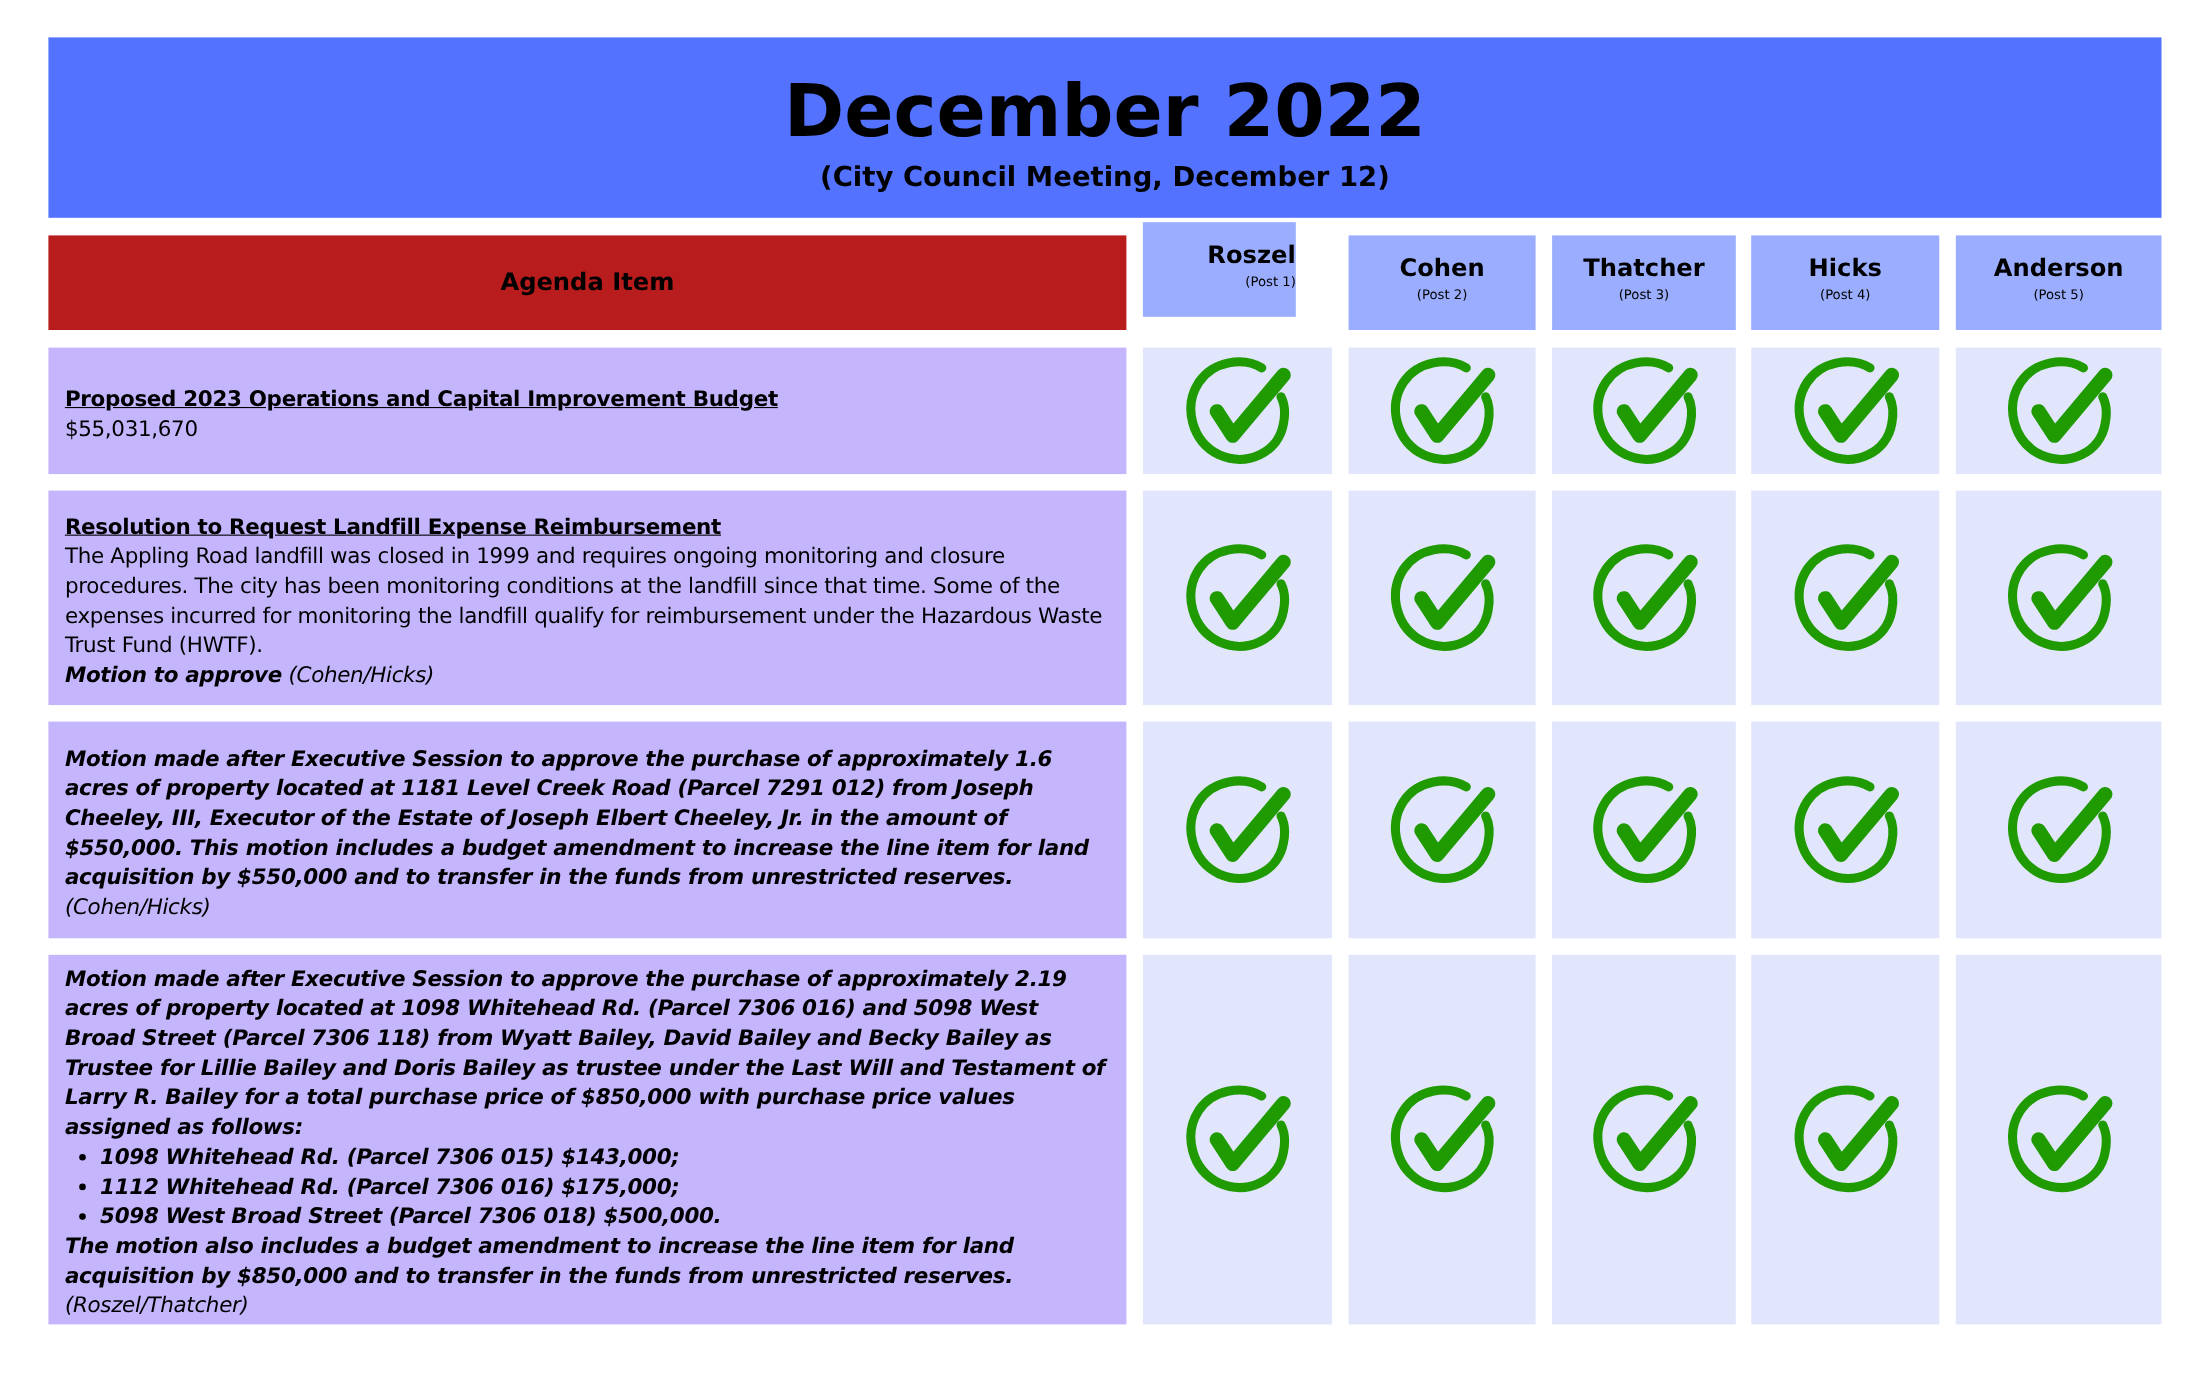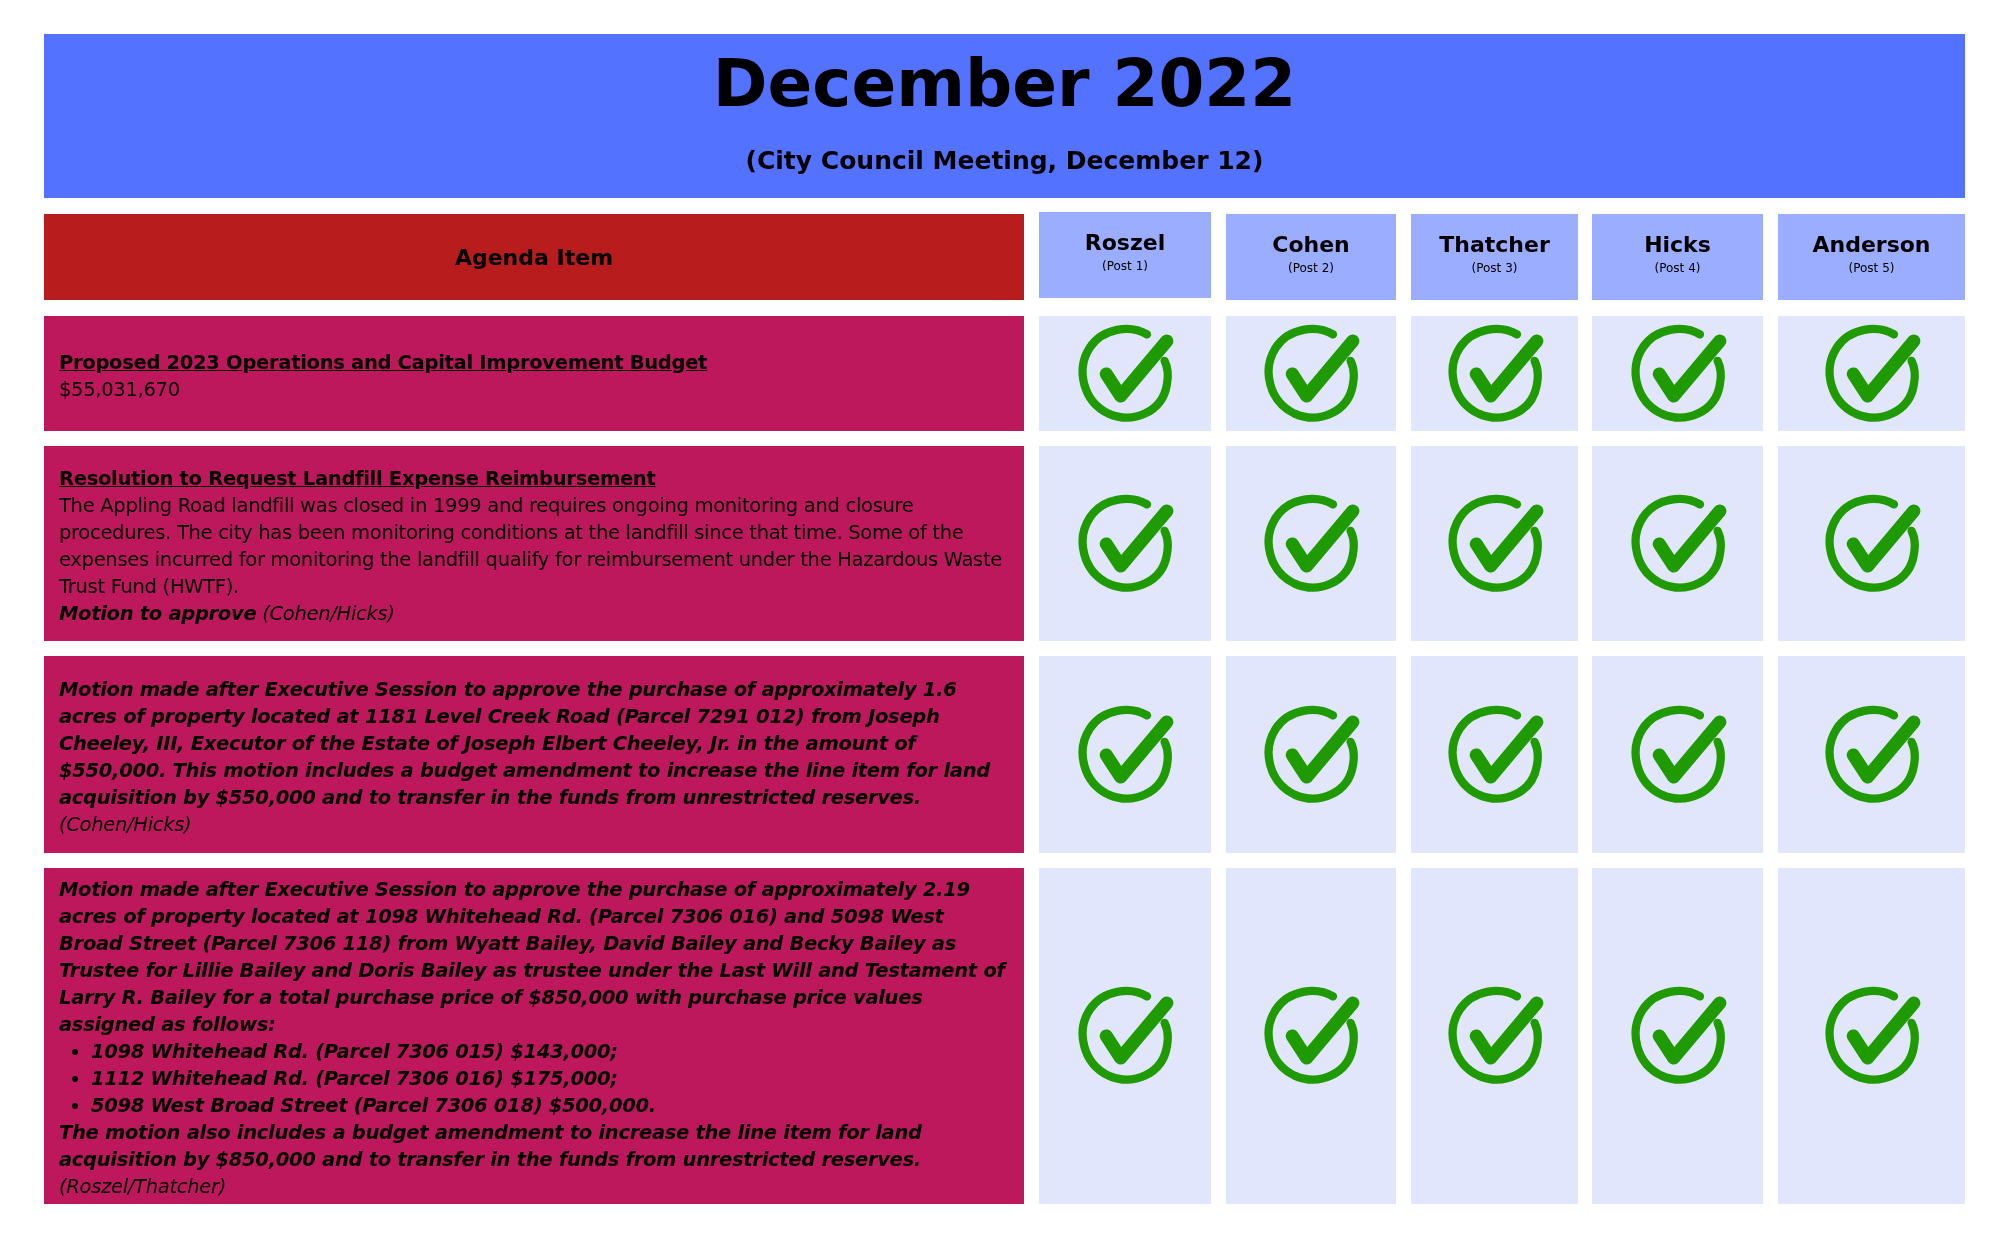--- a/index.html
+++ b/index.html
@@ -1,45 +1,45 @@
 <!DOCTYPE html>
 <html><head>
 <meta charset="utf-8">
 <style>
   html, body { margin:0; padding:0; background:#ffffff; }
   body { width:2000px; height:1249px; position:relative; overflow:hidden; font-family:"Liberation Sans", "DejaVu Sans", sans-serif; color:#000; }
   .title-band { position:absolute; left:44px; top:34px; width:1921px; height:164px; background:#5272ff; text-align:center; }
-  .title-band h1 { margin:0; position:absolute; top:12px; left:0; right:0; font-size:66px; font-weight:bold; letter-spacing:0px; font-family:"DejaVu Sans", sans-serif; line-height:1.15; }
+  .title-band h1 { margin:0; position:absolute; top:30px; left:0; right:0; font-size:66px; font-weight:bold; letter-spacing:0px; font-family:"DejaVu Sans", sans-serif; line-height:1.15; }
   .title-band .subtitle { position:absolute; top:112px; left:0; right:0; font-size:25px; font-weight:bold; font-family:"DejaVu Sans", sans-serif; }
   .cell { position:absolute; box-sizing:border-box; }
   .hdr-agenda { background:#b91c1c; display:flex; align-items:center; justify-content:center; font-weight:bold; font-size:22px; font-family:"DejaVu Sans", sans-serif; }
   .hdr-member { background:#9aadff; text-align:center; font-family:"DejaVu Sans", sans-serif; }
   .hdr-member .name { display:block; margin-top:18px; font-weight:bold; font-size:22px; }
   .hdr-member .post { display:block; margin-top:4px; font-size:12px; }
-  .agenda { background:#be185d; padding:18px 16px 14px 15px; font-size:19.5px; line-height:27px; font-family:"DejaVu Sans", sans-serif; display:flex; flex-direction:column; justify-content:center; letter-spacing:-0.3px; }
+  .agenda { background:#c4b5fd; padding:18px 16px 14px 15px; font-size:19.5px; line-height:27px; font-family:"DejaVu Sans", sans-serif; display:flex; flex-direction:column; justify-content:center; letter-spacing:-0.3px; }
   .agenda .ttl { font-weight:bold; text-decoration:underline; }
   .agenda .bi { font-weight:bold; font-style:italic; }
   .agenda .it { font-style:italic; }
   .agenda ul { margin:0; padding-left:32px; }
   .agenda li { margin:0; }
   .vote { background:#e1e6fd; display:flex; align-items:center; justify-content:center; }
   .vote svg { width:110px; height:110px; }
 </style>
 </head>
 <body>
 
 <div class="title-band">
   <h1>December 2022</h1>
   <div class="subtitle">(City Council Meeting, December 12)</div>
 </div>
 
 <div class="cell hdr-agenda" style="left:44px;top:214px;width:980px;height:86px;">
   <span>Agenda Item</span>
 </div>
-<div class="cell hdr-member" style="left:1039px;top:212px;width:172px;height:86px;">
+<div class="cell hdr-member" style="left:1039px;top:202px;width:139px;height:86px;text-align:right;">
   <span class="name">Roszel</span>
   <span class="post">(Post 1)</span>
 </div>
 <div class="cell hdr-member" style="left:1226px;top:214px;width:170px;height:86px;">
   <span class="name">Cohen</span>
   <span class="post">(Post 2)</span>
 </div>
 <div class="cell hdr-member" style="left:1411px;top:214px;width:167px;height:86px;">
   <span class="name">Thatcher</span>
   <span class="post">(Post 3)</span>

